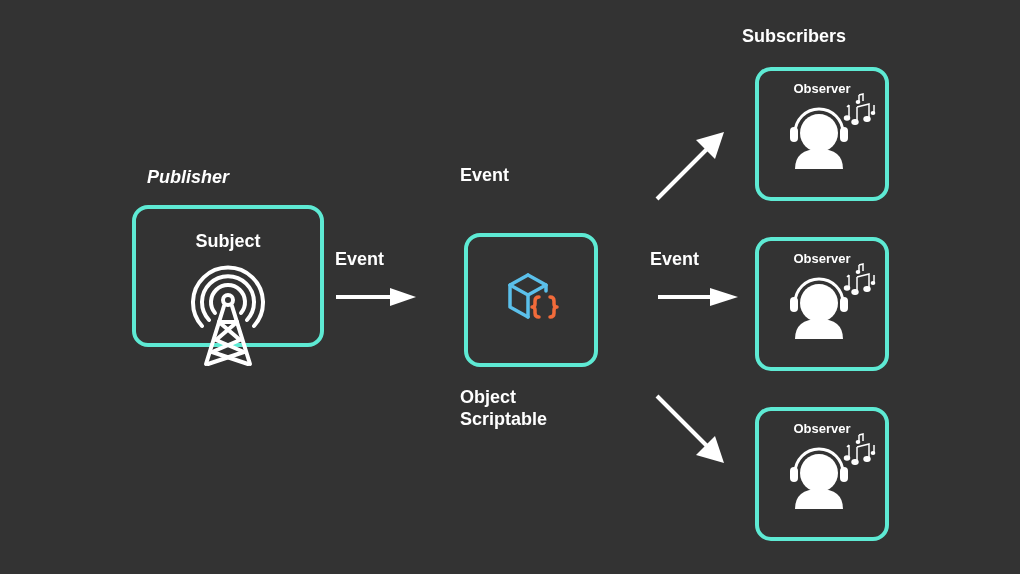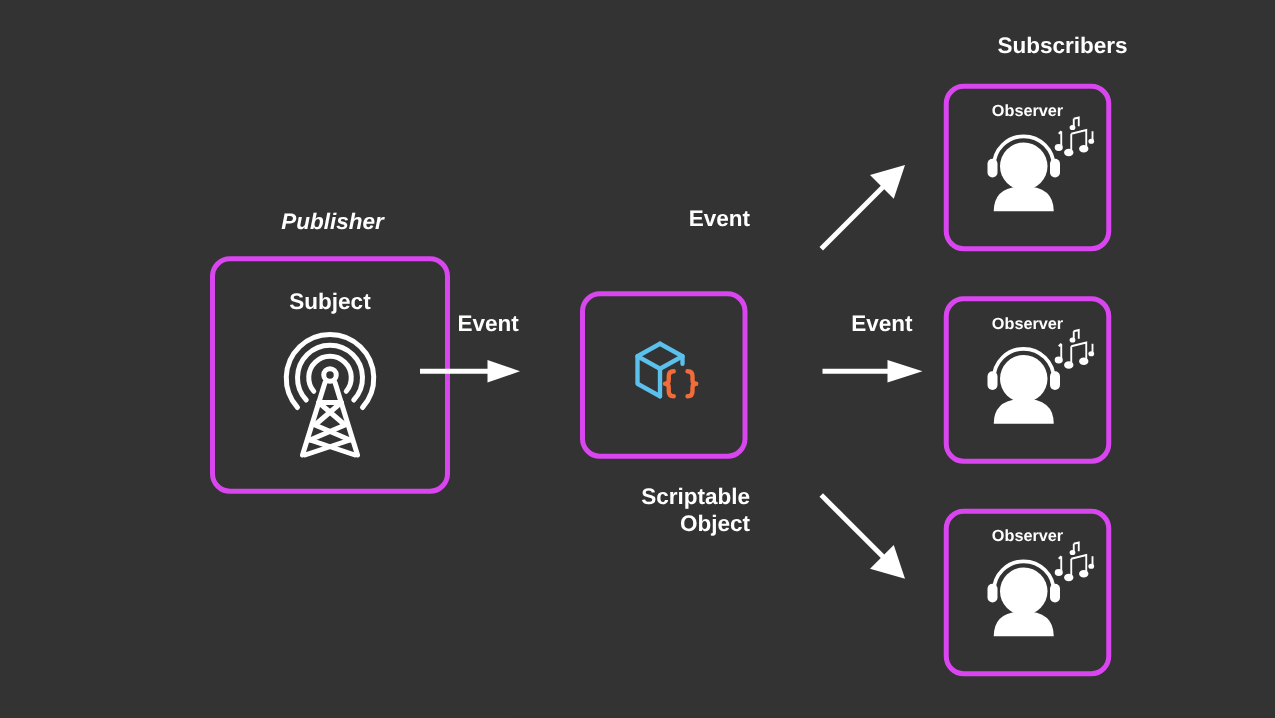--- a/index.html
+++ b/index.html
@@ -1,38 +1,38 @@
 <!DOCTYPE html>
 <html><head>
 <meta charset="utf-8">
 <style>
   html, body { margin: 0; padding: 0; }
   body {
     width: 1020px; height: 574px; background: #333333; position: relative; overflow: hidden;
     font-family: "Liberation Sans", "DejaVu Sans", sans-serif; color: #ffffff;
   }
   .label {
-    position: absolute; font-weight: bold; font-size: 18px; text-align: right; color: #fff;
+    position: absolute; font-weight: bold; font-size: 18px; text-align: left; color: #fff;
     line-height: 22px;
   }
   .box {
-    position: absolute; border: 4px solid #d946ef; border-radius: 16px; box-sizing: border-box;
+    position: absolute; border: 4px solid #5eead4; border-radius: 16px; box-sizing: border-box;
     background: #333333;
   }
   .box-title {
     position: absolute; left: 0; right: 0; text-align: center; font-weight: bold; color: #fff;
   }
   svg { position: absolute; overflow: visible; }
 </style>
 </head>
 <body>
 
 <div class="label" style="left:147px; top:166px; width:160px;font-style:italic;">Publisher</div>
 
-<div class="box" style="left:132px; top:205px; width:192px; height:190px;margin-left:36px;">
+<div class="box" style="left:132px; top:205px; width:192px; height:142px;">
   <div class="box-title" style="top:22px; font-size:18px;">Subject</div>
   <svg width="80" height="110" viewBox="0 0 80 110" style="left:52px; top:55px;" fill="none" stroke="#fff" stroke-width="4" stroke-linecap="round" stroke-linejoin="round">
     <circle cx="40" cy="36" r="5"></circle>
     <path d="M27 49 A17 17 0 1 1 53 49"></path>
     <path d="M21 56 A26 26 0 1 1 59 56"></path>
     <path d="M14 62 A35 35 0 1 1 66 62"></path>
     <path d="M36 42 L18 100"></path>
     <path d="M44 42 L62 100"></path>
     <path d="M31 58 L49 58"></path>
     <path d="M31 58 L52 76 L24 88"></path>
@@ -61,22 +61,22 @@
       <path d="M26 24 L26 46"></path>
     </g>
     <g fill="none" stroke="#f26b3a" stroke-width="3.5" stroke-linecap="round" stroke-linejoin="round">
       <path d="M37 26 Q33 26 33 30 L33 33 Q33 36 30 36 Q33 36 33 39 L33 42 Q33 46 37 46"></path>
       <path d="M48 26 Q52 26 52 30 L52 33 Q52 36 55 36 Q52 36 52 39 L52 42 Q52 46 48 46"></path>
     </g>
   </svg>
 </div>
 
 <div class="label" style="left:460px; top:386px; width:140px;">
+  <div>Object</div>
   <div>Scriptable</div>
-  <div>Object</div>
 </div>
 
 <div class="label" style="left:650px; top:248px; width:80px;">Event</div>
 <svg width="80" height="80" style="left:652px; top:128px;">
   <line x1="5" y1="71" x2="55" y2="21" stroke="#fff" stroke-width="4"></line>
   <polygon points="44,12 72,4 63,31" fill="#fff"></polygon>
 </svg>
 <svg width="90" height="24" style="left:656px; top:285px;">
   <line x1="2" y1="12" x2="60" y2="12" stroke="#fff" stroke-width="4"></line>
   <polygon points="54,3 82,12 54,21" fill="#fff"></polygon>

